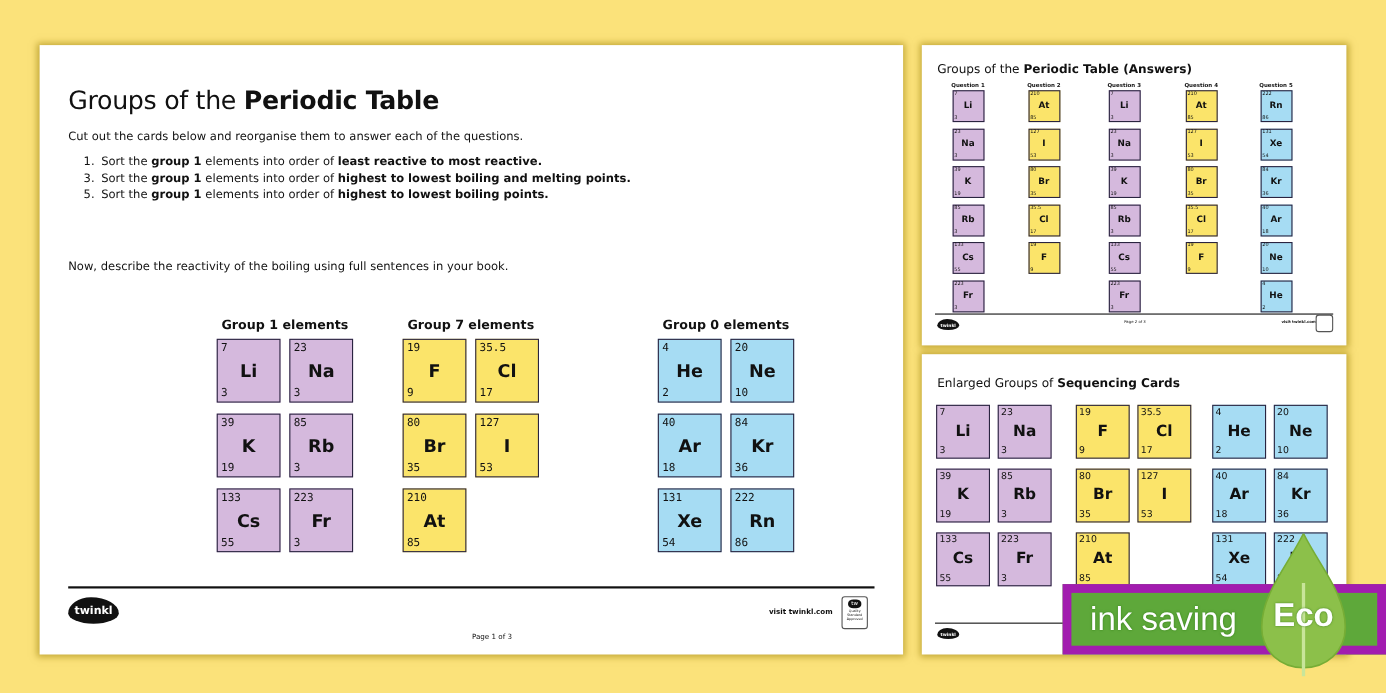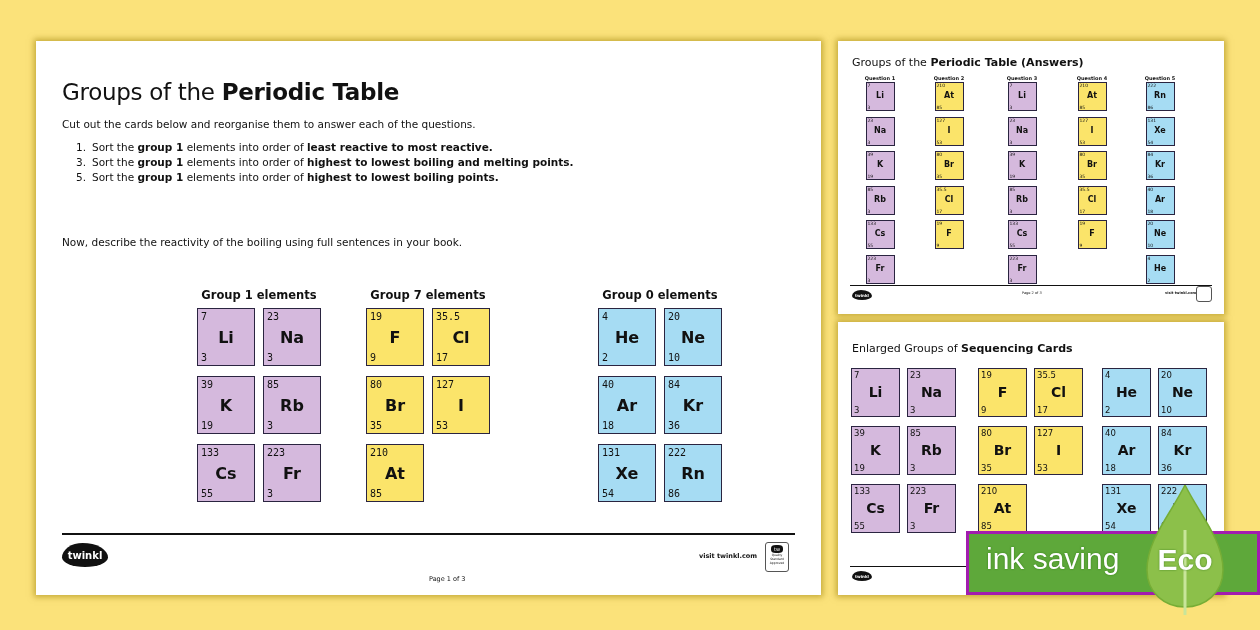--- a/index.html
+++ b/index.html
@@ -65,21 +65,21 @@
   
   .enl-grid { position:absolute; top:46px; display:grid; grid-template-columns:49px 49px; column-gap:7px; row-gap:9px; }
   .mid-card { position:relative; width:47px; height:47px; border:1.5px solid #2a2440; box-sizing:content-box; }
   .mid-card .mass { position:absolute; left:2px; top:1px; font-size:8.5px; }
   .mid-card .sym { position:absolute; left:0; right:0; top:15px; text-align:center; font-size:14px; font-weight:bold; }
   .mid-card .num { position:absolute; left:2px; bottom:1px; font-size:8.5px; }
 
   
   #eco-banner {
     position:absolute; left:966px; top:531px; width:294px; height:64px;
-    background:#5ea83a; border:3px solid #a21caf; box-sizing:border-box;
+    background:#5ea83a; border:8px solid #a21caf; box-sizing:border-box;
   }
   #eco-banner .eco-text {
     position:absolute; left:17px; top:8px; color:#fff; font-size:30px;
     font-family:"Liberation Sans", sans-serif; text-shadow:0 0 2px #2f7a14;
   }
   #eco-leaf {
     position:absolute; left:1145px; top:485px; width:80px; height:130px;
   }
   #eco-leaf .eco-label {
     position:absolute; left:0; right:0; top:58px; text-align:center; color:#fff;

